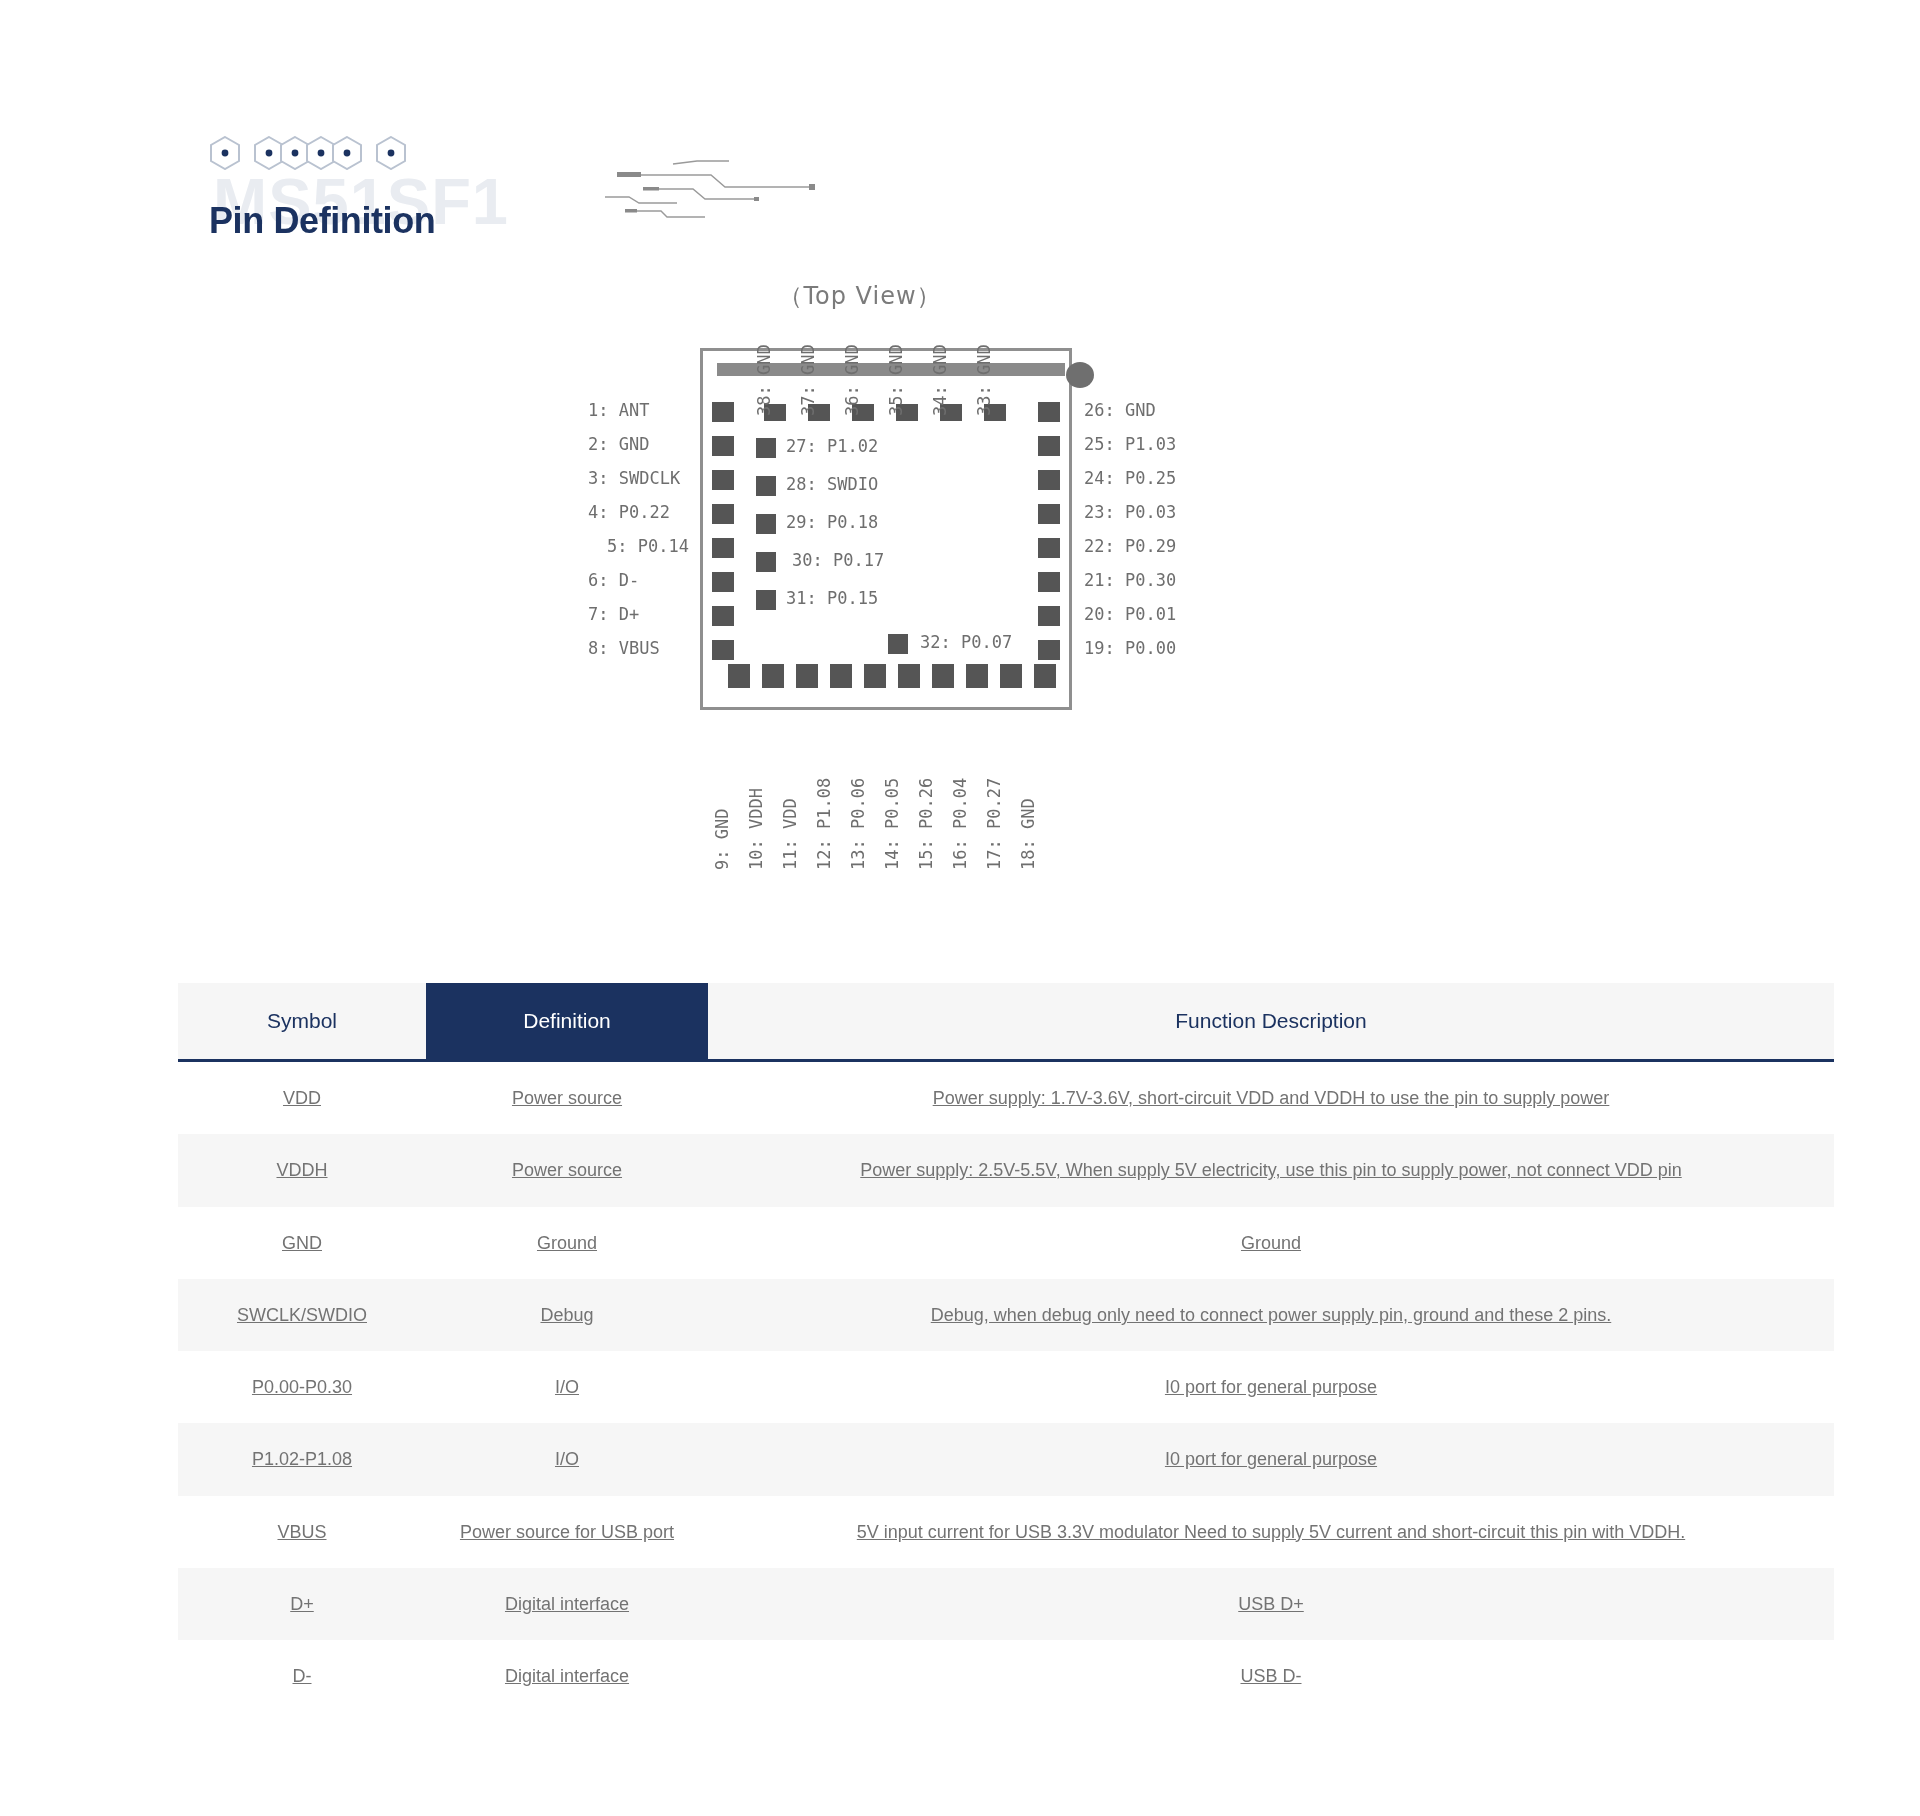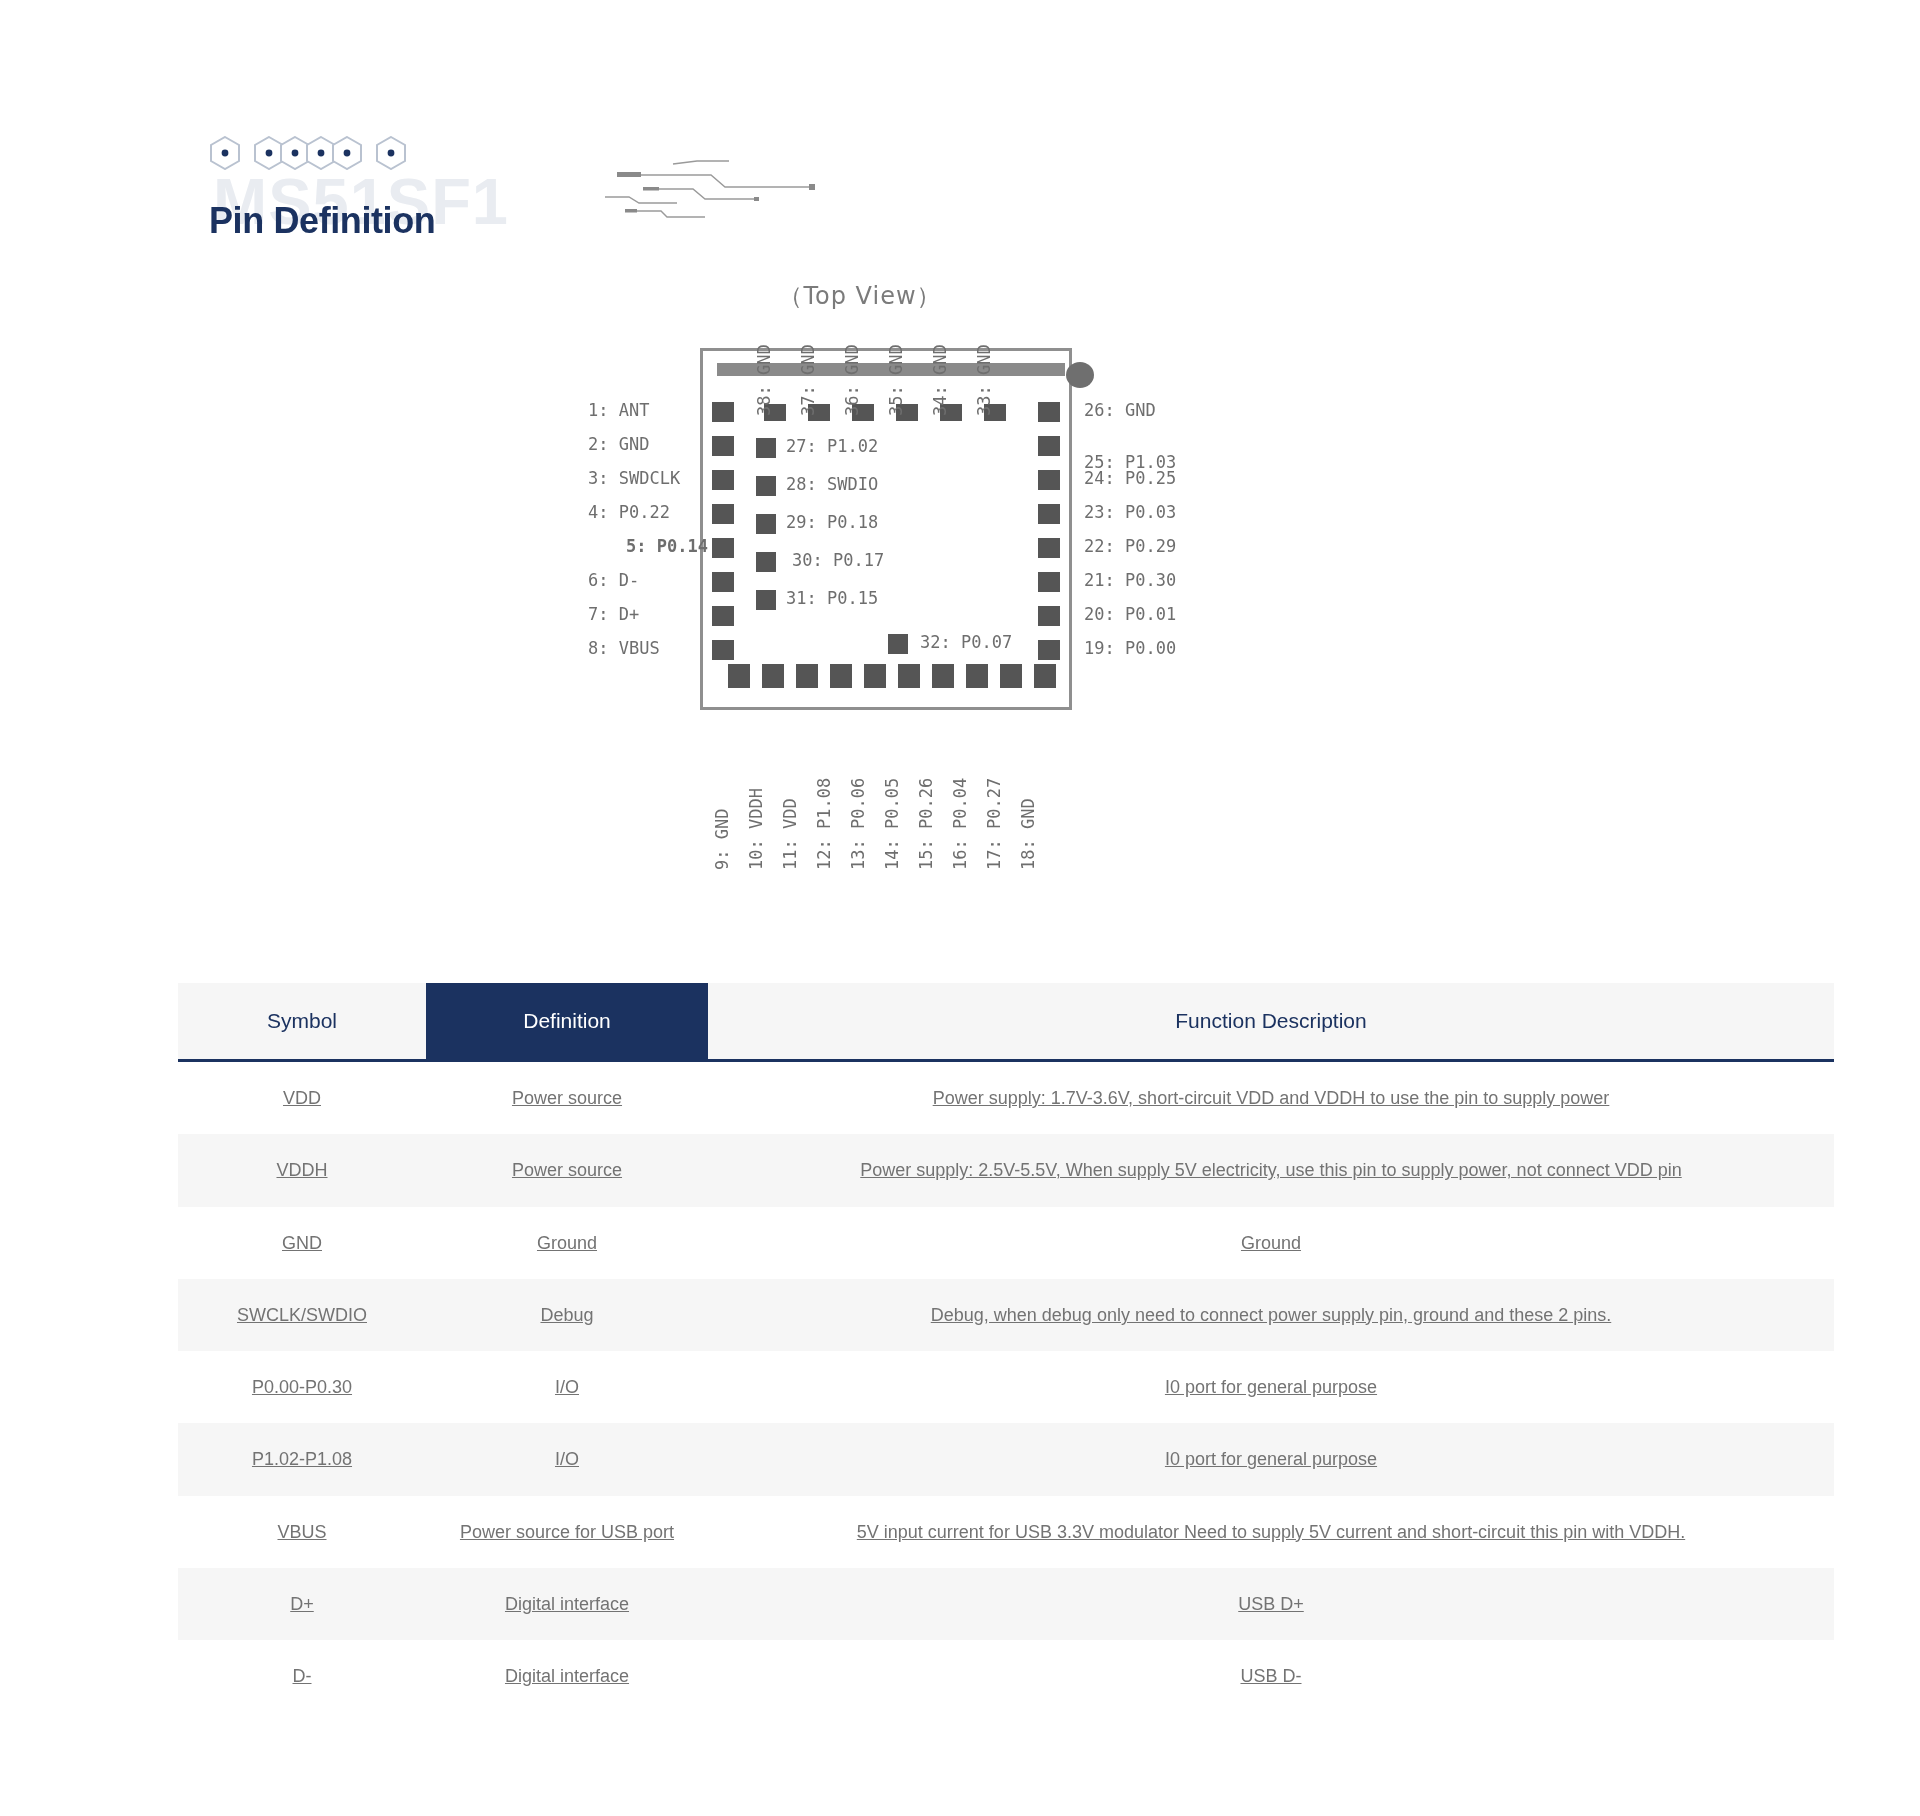--- a/index.html
+++ b/index.html
@@ -262,36 +262,36 @@
   <div class="pad pad-l" style="left:72px;  top:224px;"></div>
   <div class="pad pad-l" style="left:72px;  top:258px;"></div>
   <div class="pad pad-l" style="left:72px;  top:292px;"></div>
   <div class="pad pad-l" style="left:72px;  top:326px;"></div>
   <div class="pad pad-l" style="left:72px;  top:360px;"></div>
 
   <div class="plabel" style="left:-52px; top:120px; width:110px; text-align:left;">1: ANT</div>
   <div class="plabel" style="left:-52px; top:154px; width:110px; text-align:left;">2: GND</div>
   <div class="plabel" style="left:-52px; top:188px; width:120px; text-align:left;">3: SWDCLK</div>
   <div class="plabel" style="left:-52px; top:222px; width:120px; text-align:left;">4: P0.22</div>
-  <div class="plabel" style="left:-52px; top:256px; width:120px; text-align:right;font-weight:bold;">5: P0.14</div>
+  <div class="plabel" style="left:-52px; top:256px; width:120px; text-align:center;">5: P0.14</div>
   <div class="plabel" style="left:-52px; top:290px; width:110px; text-align:left;">6: D-</div>
   <div class="plabel" style="left:-52px; top:324px; width:110px; text-align:left;">7: D+</div>
   <div class="plabel" style="left:-52px; top:358px; width:110px; text-align:left;">8: VBUS</div>
 
   <div class="pad pad-r" style="left:398px; top:122px;"></div>
   <div class="pad pad-r" style="left:398px; top:156px;"></div>
   <div class="pad pad-r" style="left:398px; top:190px;"></div>
   <div class="pad pad-r" style="left:398px; top:224px;"></div>
   <div class="pad pad-r" style="left:398px; top:258px;"></div>
   <div class="pad pad-r" style="left:398px; top:292px;"></div>
   <div class="pad pad-r" style="left:398px; top:326px;"></div>
   <div class="pad pad-r" style="left:398px; top:360px;"></div>
 
   <div class="plabel" style="left:444px; top:120px;">26: GND</div>
-  <div class="plabel" style="left:444px; top:172px;">25: P1.03</div>
+  <div class="plabel" style="left:444px; top:154px;">25: P1.03</div>
   <div class="plabel" style="left:444px; top:188px;">24: P0.25</div>
   <div class="plabel" style="left:444px; top:222px;">23: P0.03</div>
   <div class="plabel" style="left:444px; top:256px;">22: P0.29</div>
   <div class="plabel" style="left:444px; top:290px;">21: P0.30</div>
   <div class="plabel" style="left:444px; top:324px;">20: P0.01</div>
   <div class="plabel" style="left:444px; top:358px;">19: P0.00</div>
 
   <div class="pad pad-t" style="left:124px; top:124px;"></div>
   <div class="pad pad-t" style="left:168px; top:124px;"></div>
   <div class="pad pad-t" style="left:212px; top:124px;"></div>

